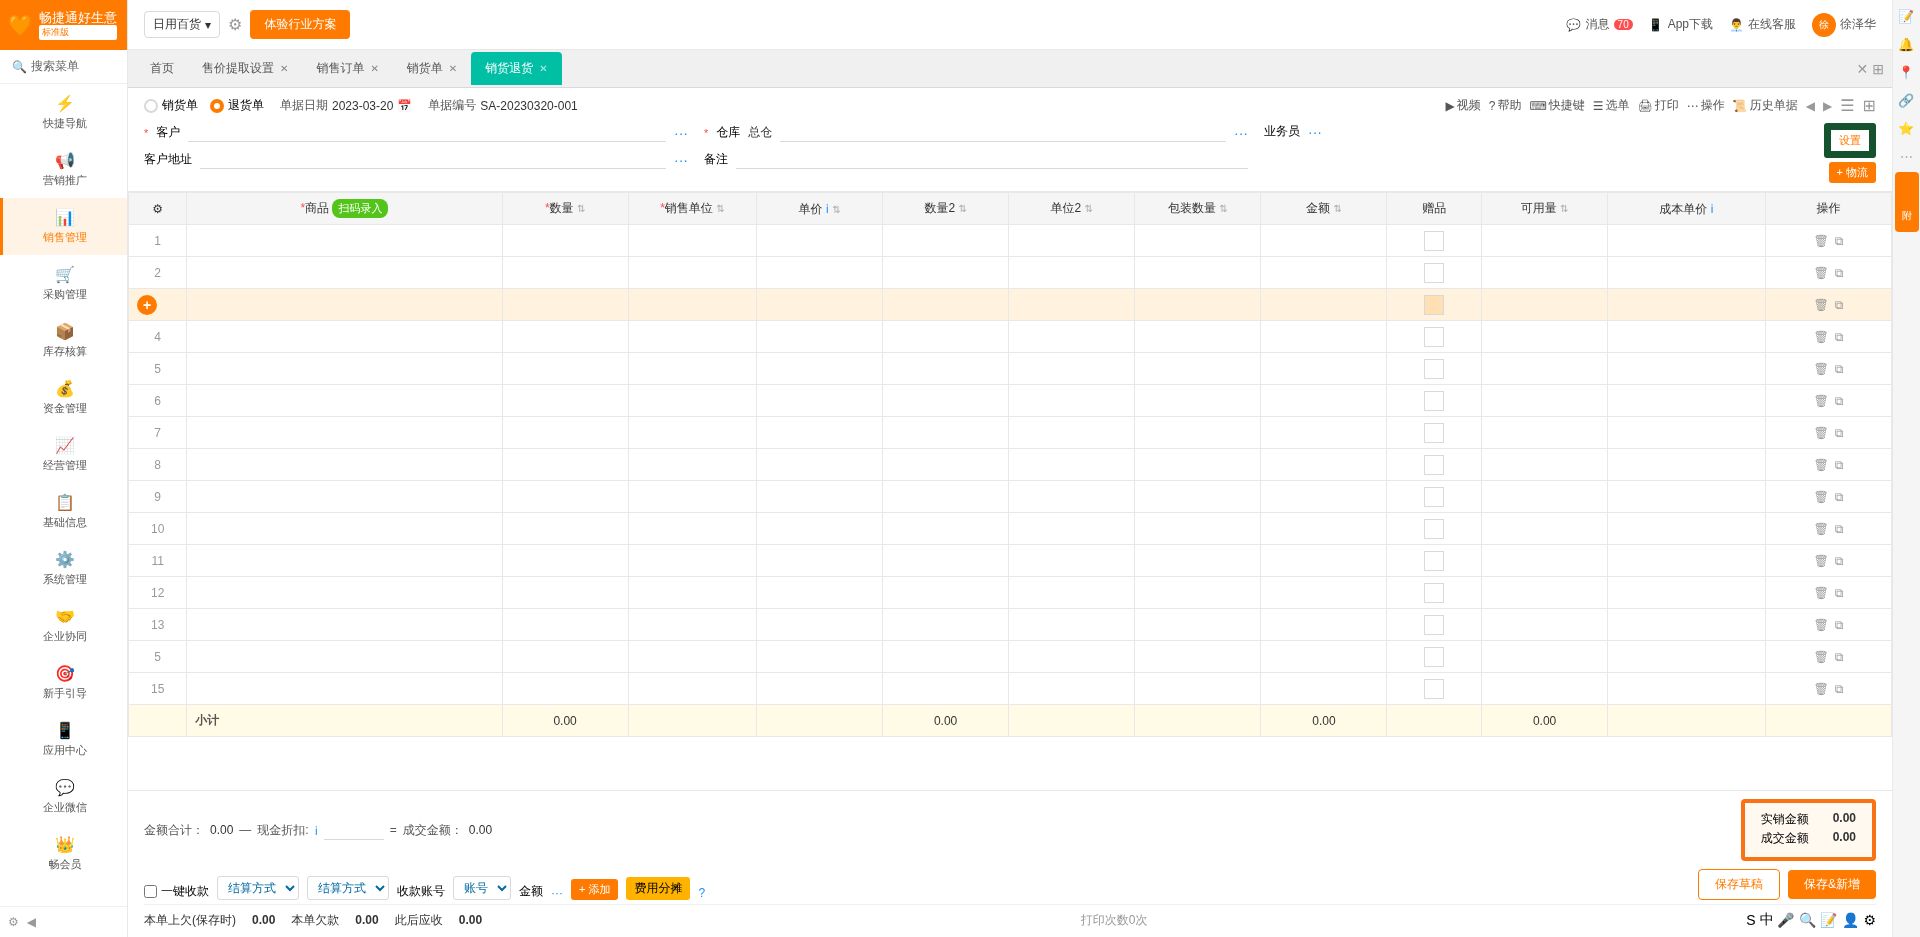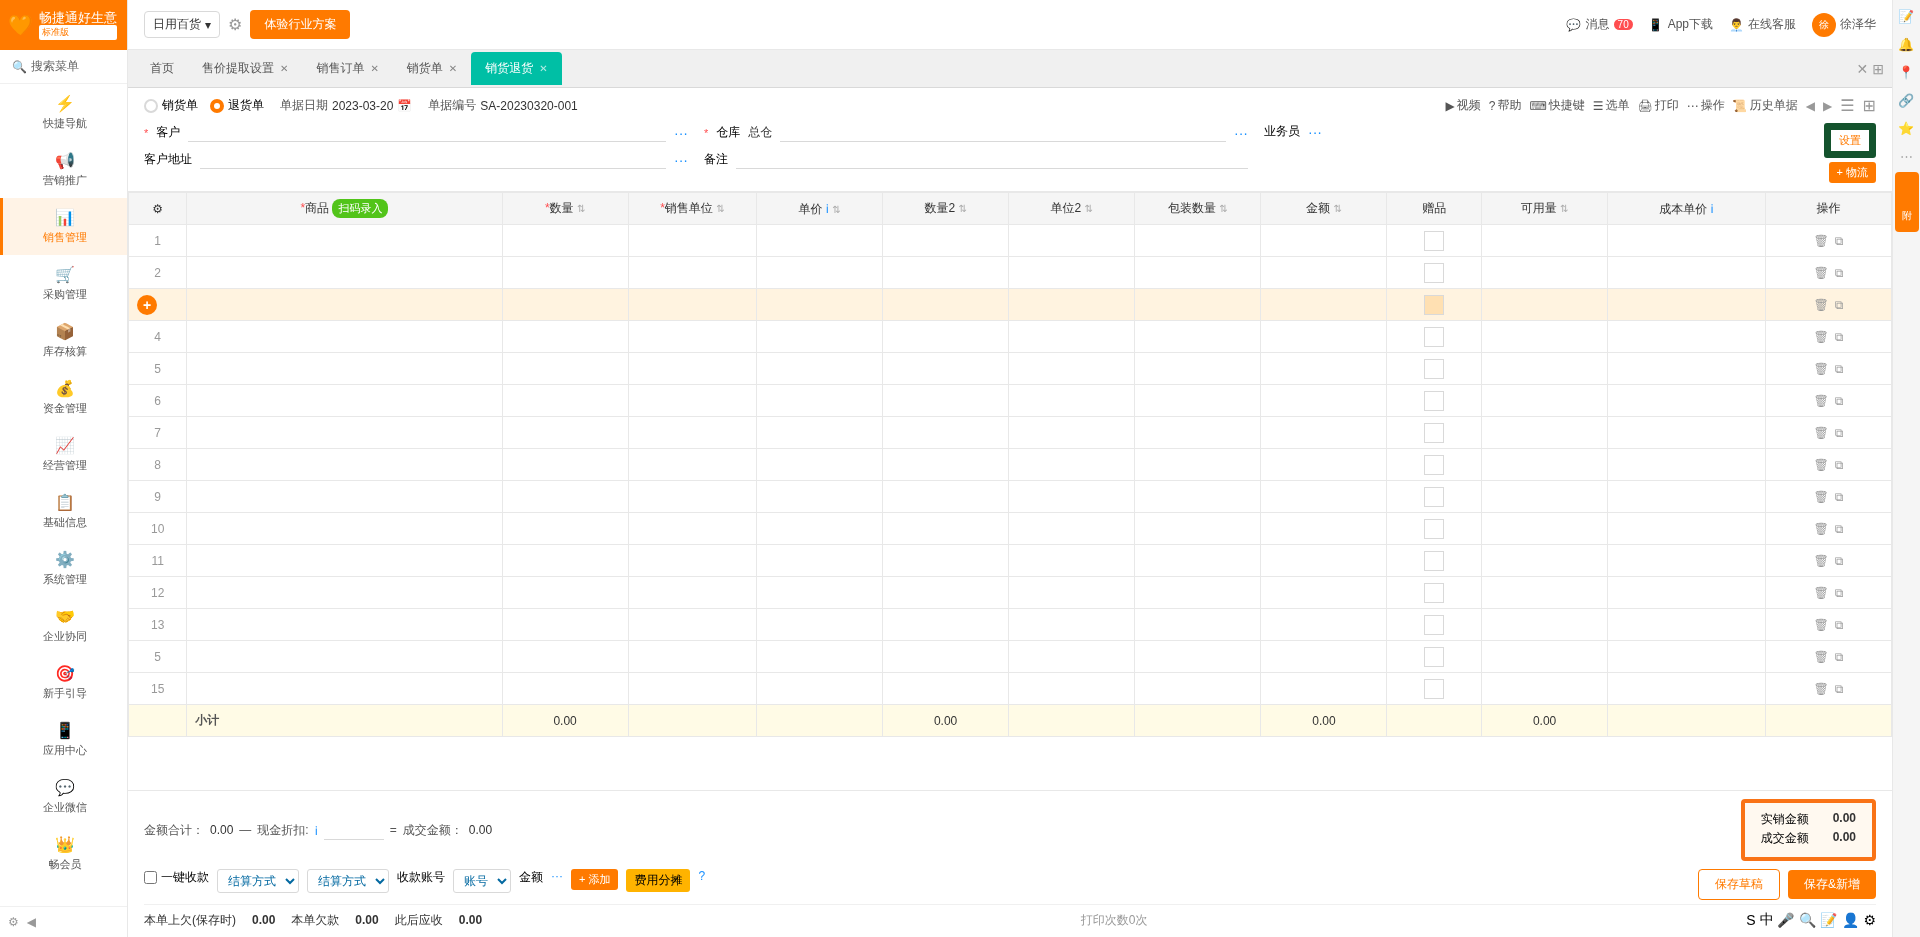--- a/index.html
+++ b/index.html
@@ -77,21 +77,21 @@
     .scan-btn { background: #52c41a; color: #fff; border: none; border-radius: 8px; padding: 2px 6px; cursor: pointer; font-size: 11px; }
     .action-icons { display: flex; align-items: center; justify-content: center; gap: 6px; }
     .action-icon { color: #999; cursor: pointer; }
     .subtotal-row td { background: #fffbe6; font-weight: 500; }
 
     
     .form-footer { border-top: 1px solid #e8e8e8; padding: 8px 16px; flex-shrink: 0; }
     .footer-row1 { display: flex; align-items: center; gap: 8px; margin-bottom: 8px; }
     .footer-calc { display: flex; align-items: center; gap: 6px; color: #555; }
     .footer-amount { color: #333; font-weight: 500; }
-    .footer-row2 { display: flex; align-items: flex-start; gap: 8px; }
+    .footer-row2 { display: flex; align-items: flex-end; gap: 8px; }
     .footer-checkbox { display: flex; align-items: center; gap: 4px; cursor: pointer; }
     .footer-select { border: 1px solid #d9d9d9; border-radius: 3px; padding: 3px 6px; color: #0369a1; background: #fff; cursor: pointer; }
     .footer-tag-btn { background: #ff7a00; color: #fff; border: none; border-radius: 3px; padding: 3px 8px; cursor: pointer; font-size: 11px; }
     .fee-btn { background: #ffb300; color: #000000; border: none; border-radius: 3px; padding: 3px 8px; cursor: pointer; }
 
     .footer-bottom { display: flex; align-items: center; justify-content: space-between; border-top: 1px solid #f0f0f0; padding-top: 6px; margin-top: 4px; }
     .footer-summary { display: flex; align-items: center; gap: 16px; color: #555; font-size: 11px; }
     .footer-summary span { color: #333; }
 
     .save-actions { display: flex; gap: 8px; align-items: center; }

